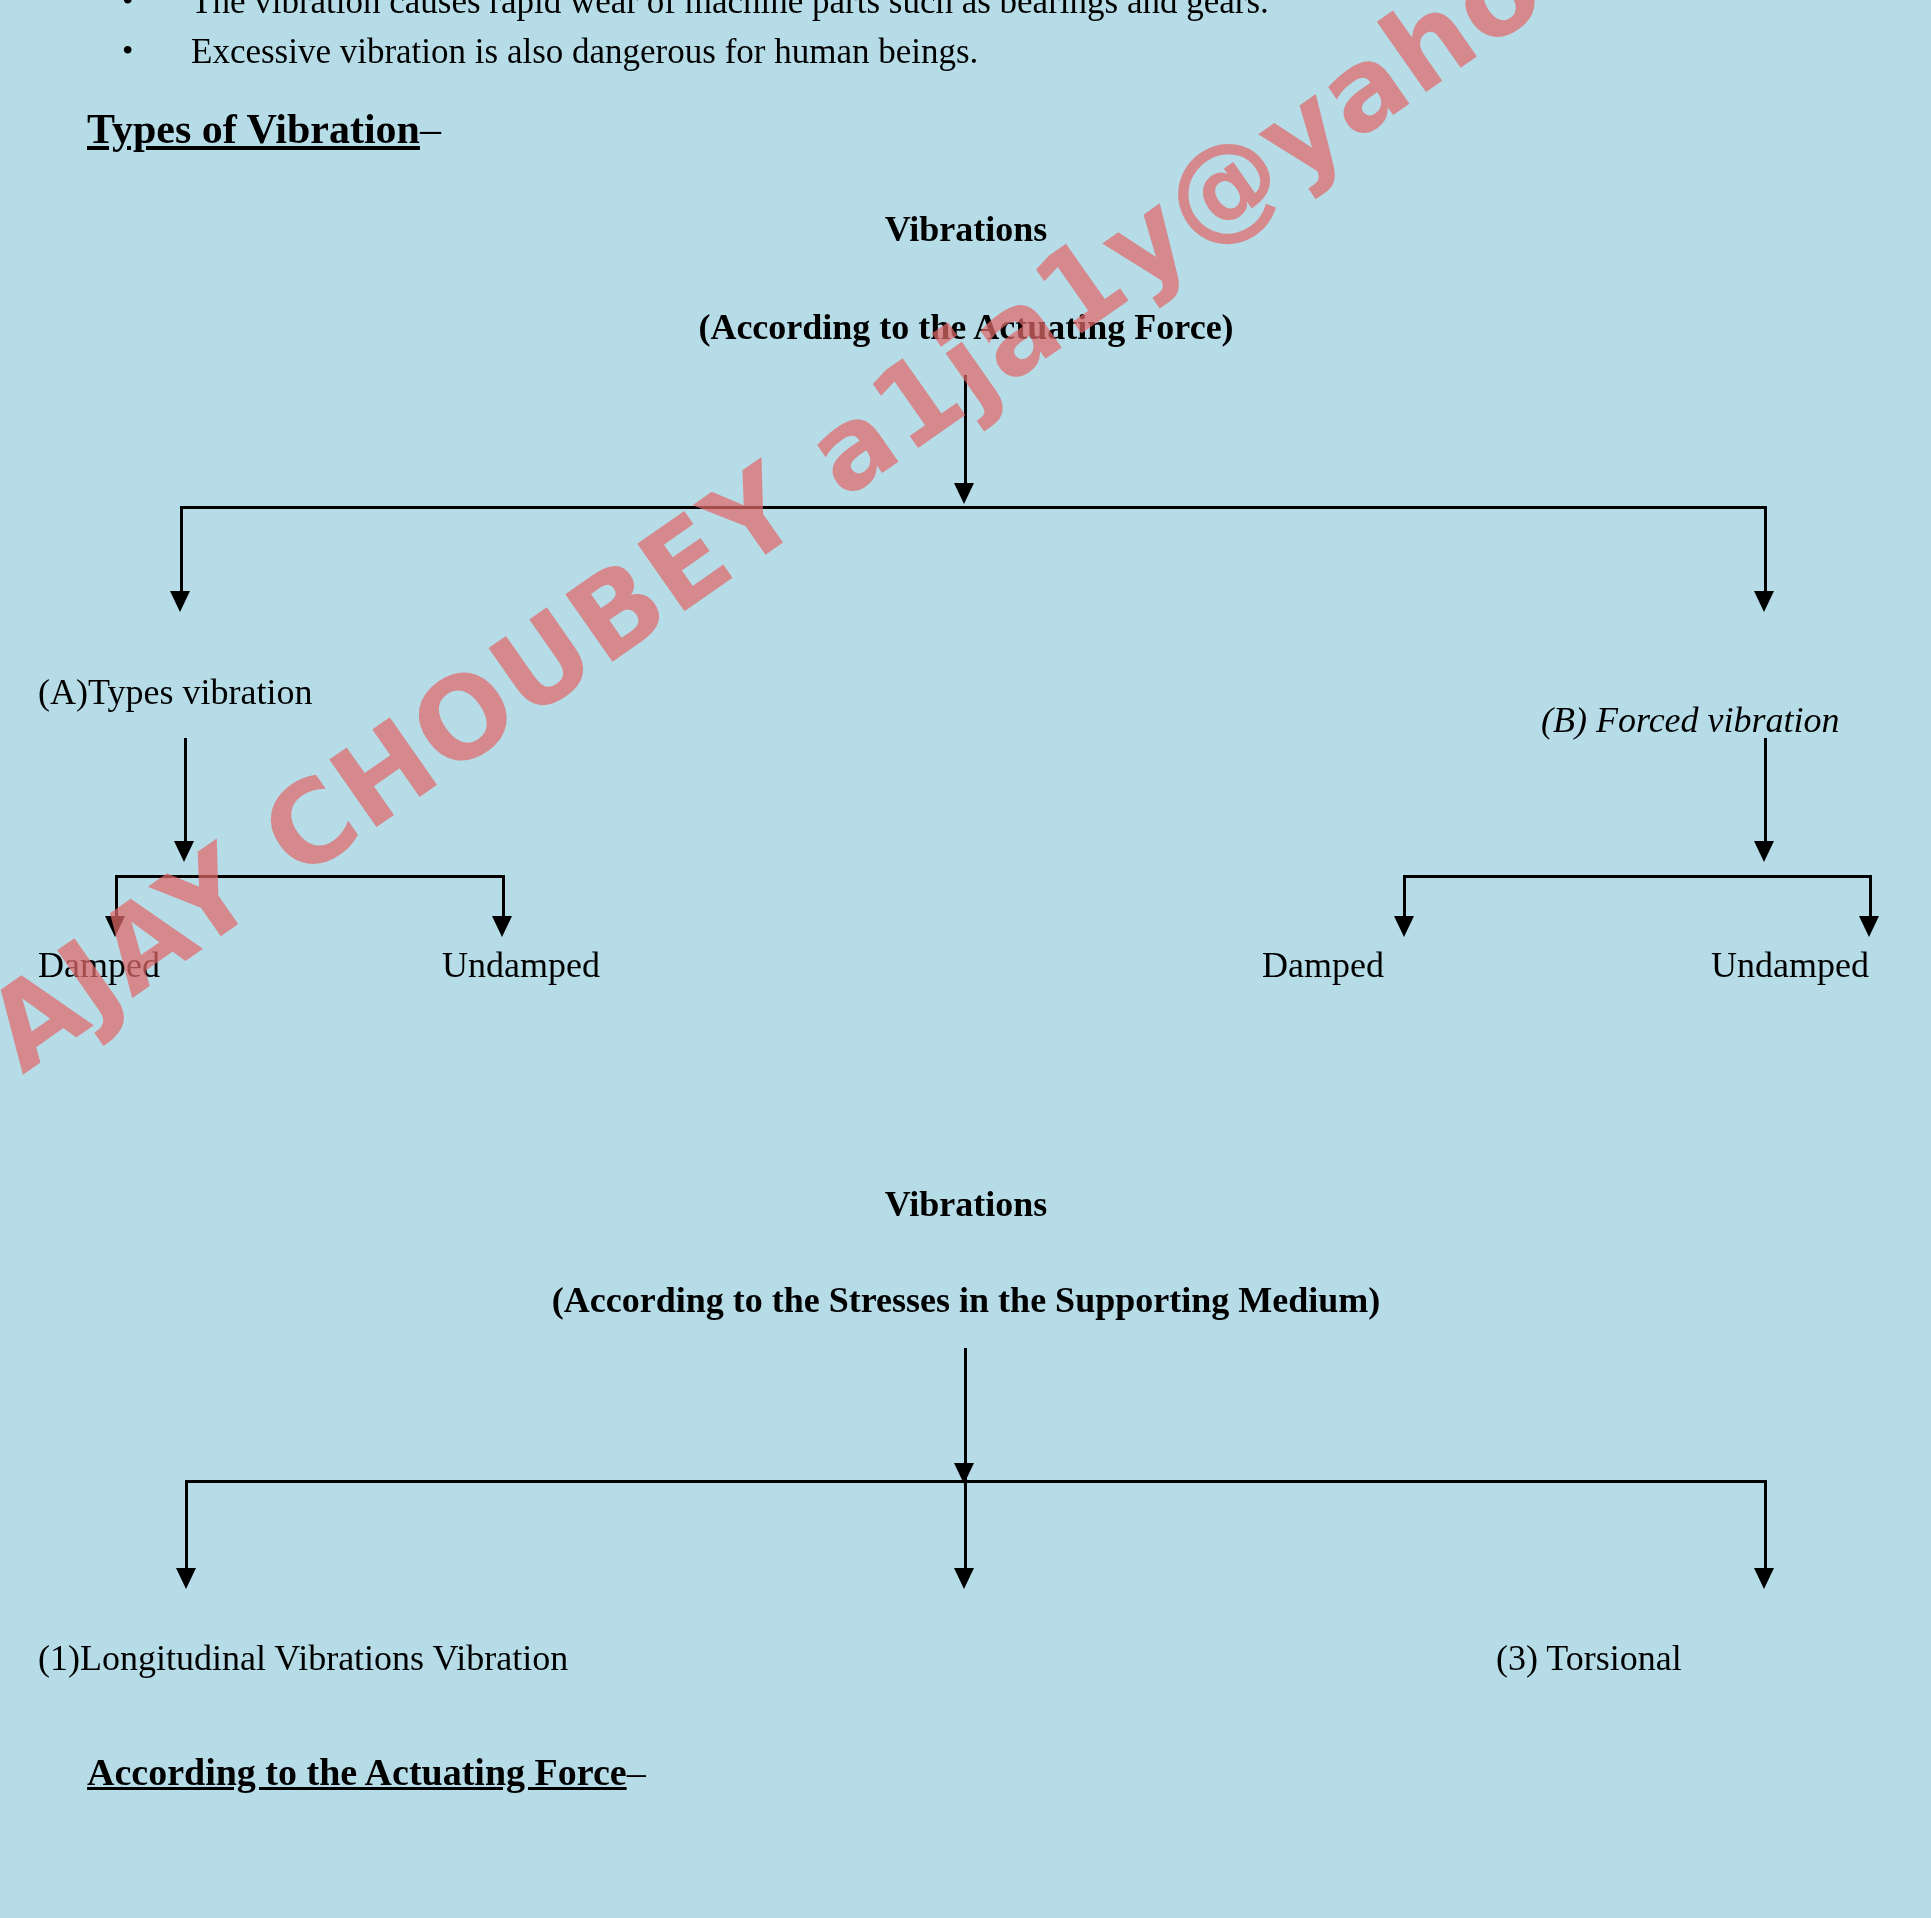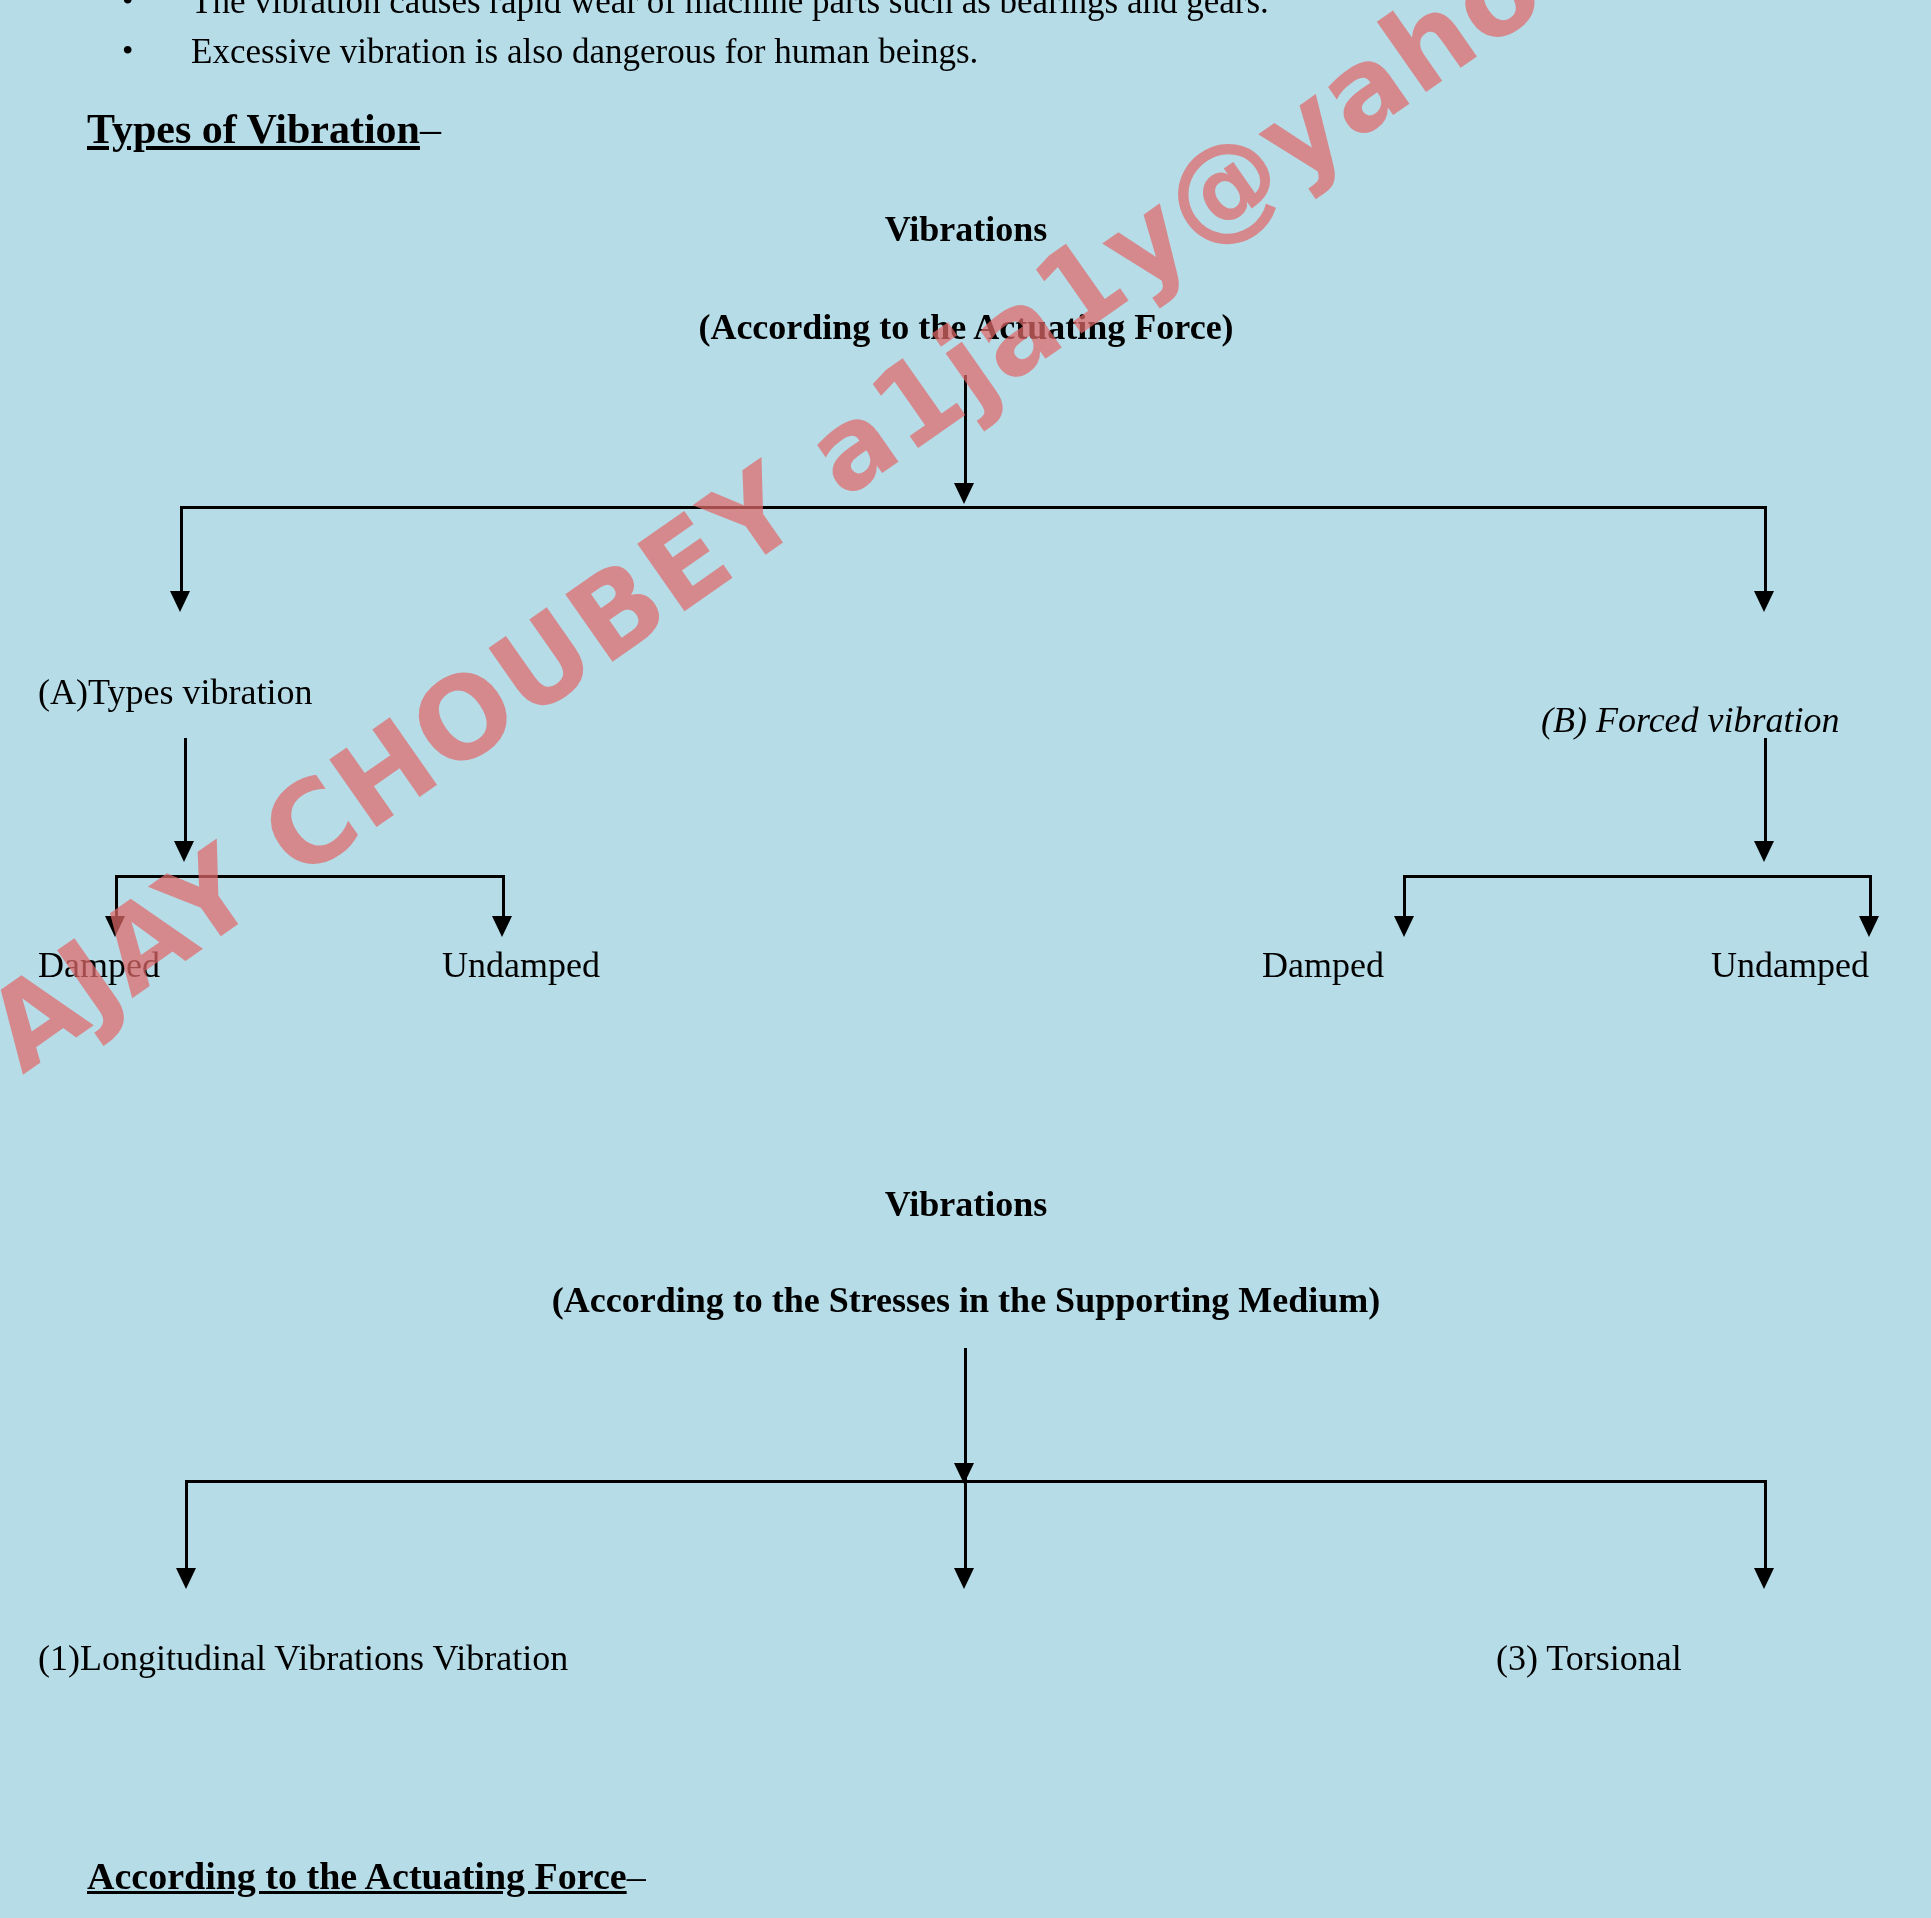--- a/index.html
+++ b/index.html
@@ -54,21 +54,21 @@
     white-space: nowrap;
   }
   .heading .u {
     text-decoration: underline;
     margin-left: 44px;
   }
   .heading .dash {
     font-weight: normal;
   }
   #types-heading { left: 43px; top: 105px; }
-  #actuating-heading { left: 43px; top: 1854px; font-size: 38px; }
+  #actuating-heading { left: 43px; top: 1750px; font-size: 38px; }
 
   
   .chart-title {
     position: absolute;
     font-size: 36px;
     font-weight: bold;
     text-align: center;
     white-space: nowrap;
   }
 

